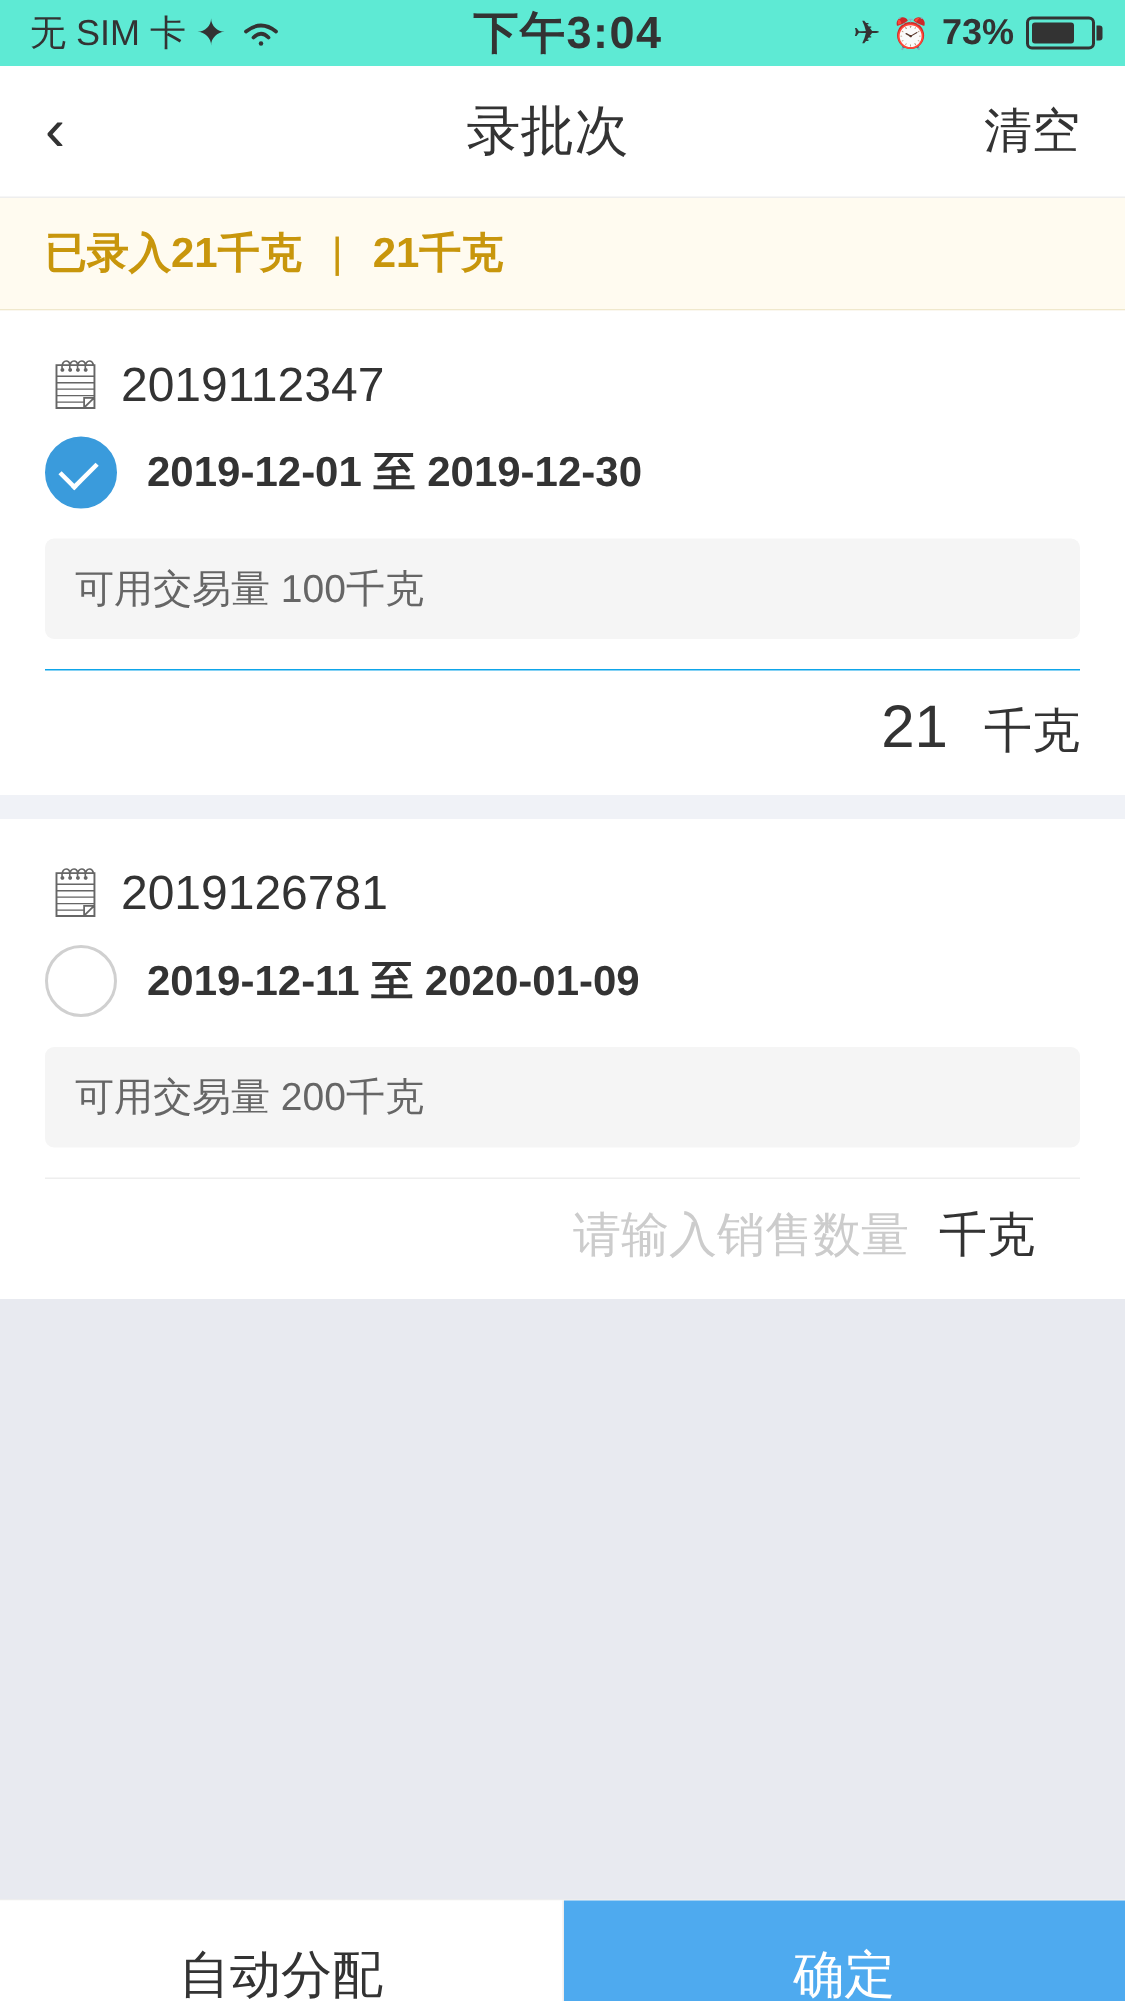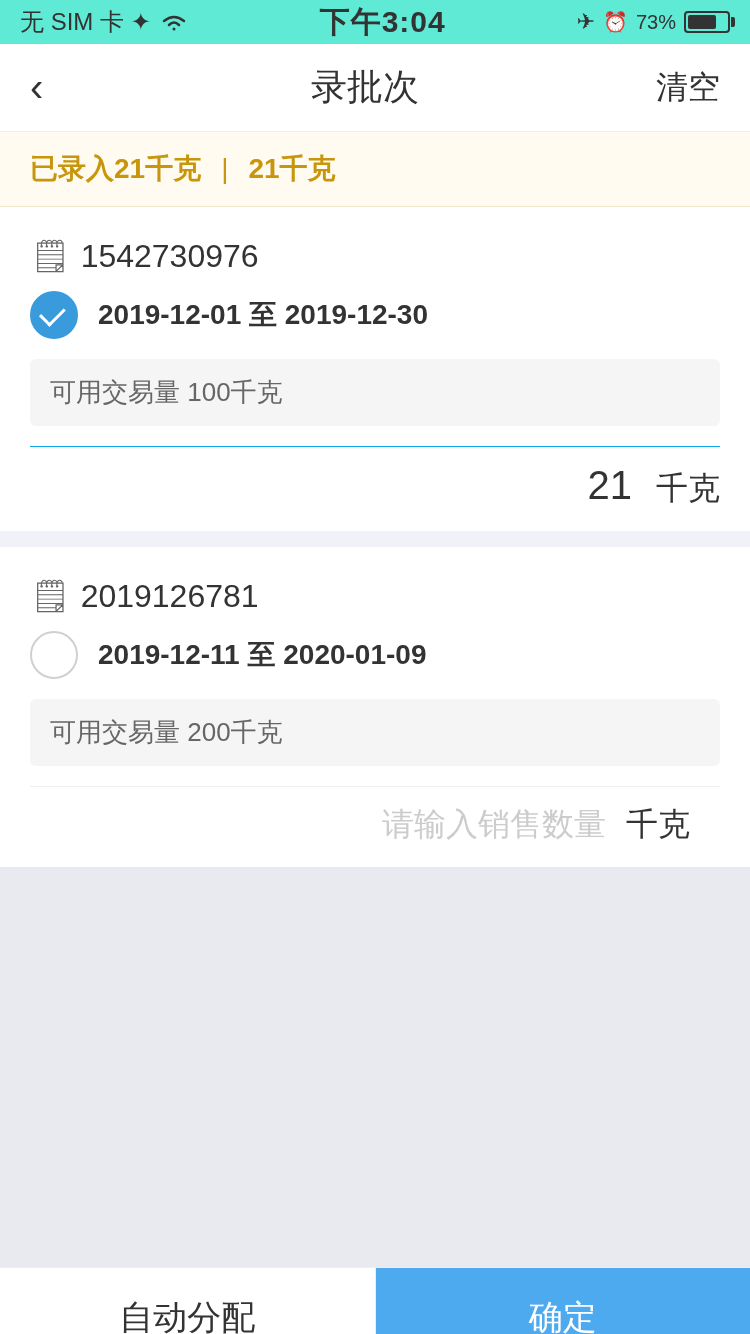--- a/index.html
+++ b/index.html
@@ -290,21 +290,21 @@
     <svg width="30" height="22" viewBox="0 0 30 22">
       <path d="M15 18 L15 18" stroke="#333" stroke-width="3" stroke-linecap="round"></path>
       <path d="M10 14 Q15 9 20 14" stroke="#333" stroke-width="2.5" fill="none" stroke-linecap="round"></path>
       <path d="M5 10 Q15 2 25 10" stroke="#333" stroke-width="2.5" fill="none" stroke-linecap="round"></path>
     </svg>
   </div>
   <div class="status-bar-center">下午3:04</div>
   <div class="status-bar-right">
     <span style="font-size:22px;">✈</span>
     <span style="font-size:20px;">⏰</span>
-    <span style="font-size:20px;">73%</span>
+    <span style="font-size:24px;font-weight:bold;">73%</span>
     <div class="battery-icon">
       <div class="battery-fill"></div>
     </div>
   </div>
 </div>
 
 <div class="nav-bar">
   <div class="nav-back">‹</div>
   <div class="nav-title">录批次</div>
   <div class="nav-action">清空</div>
@@ -314,21 +314,21 @@
   <span class="summary-item">已录入21千克</span>
   <span class="summary-divider">|</span>
   <span class="summary-item">21千克</span>
 </div>
 
 <div class="main-content">
 
   <div class="batch-item card">
     <div class="batch-id-row">
       <span class="batch-icon">🗒</span>
-      <span class="batch-id">1542730976</span>
+      <span class="batch-id">2019112347</span>
     </div>
     <div class="batch-date-row">
       <div class="radio-circle selected"></div>
       <span class="batch-date">2019-12-01 至 2019-12-30</span>
     </div>
     <div class="batch-avail">可用交易量 100千克</div>
     <div class="batch-amount-row">
       <span class="amount-value">21</span>
       <span class="amount-unit">千克</span>
     </div>

